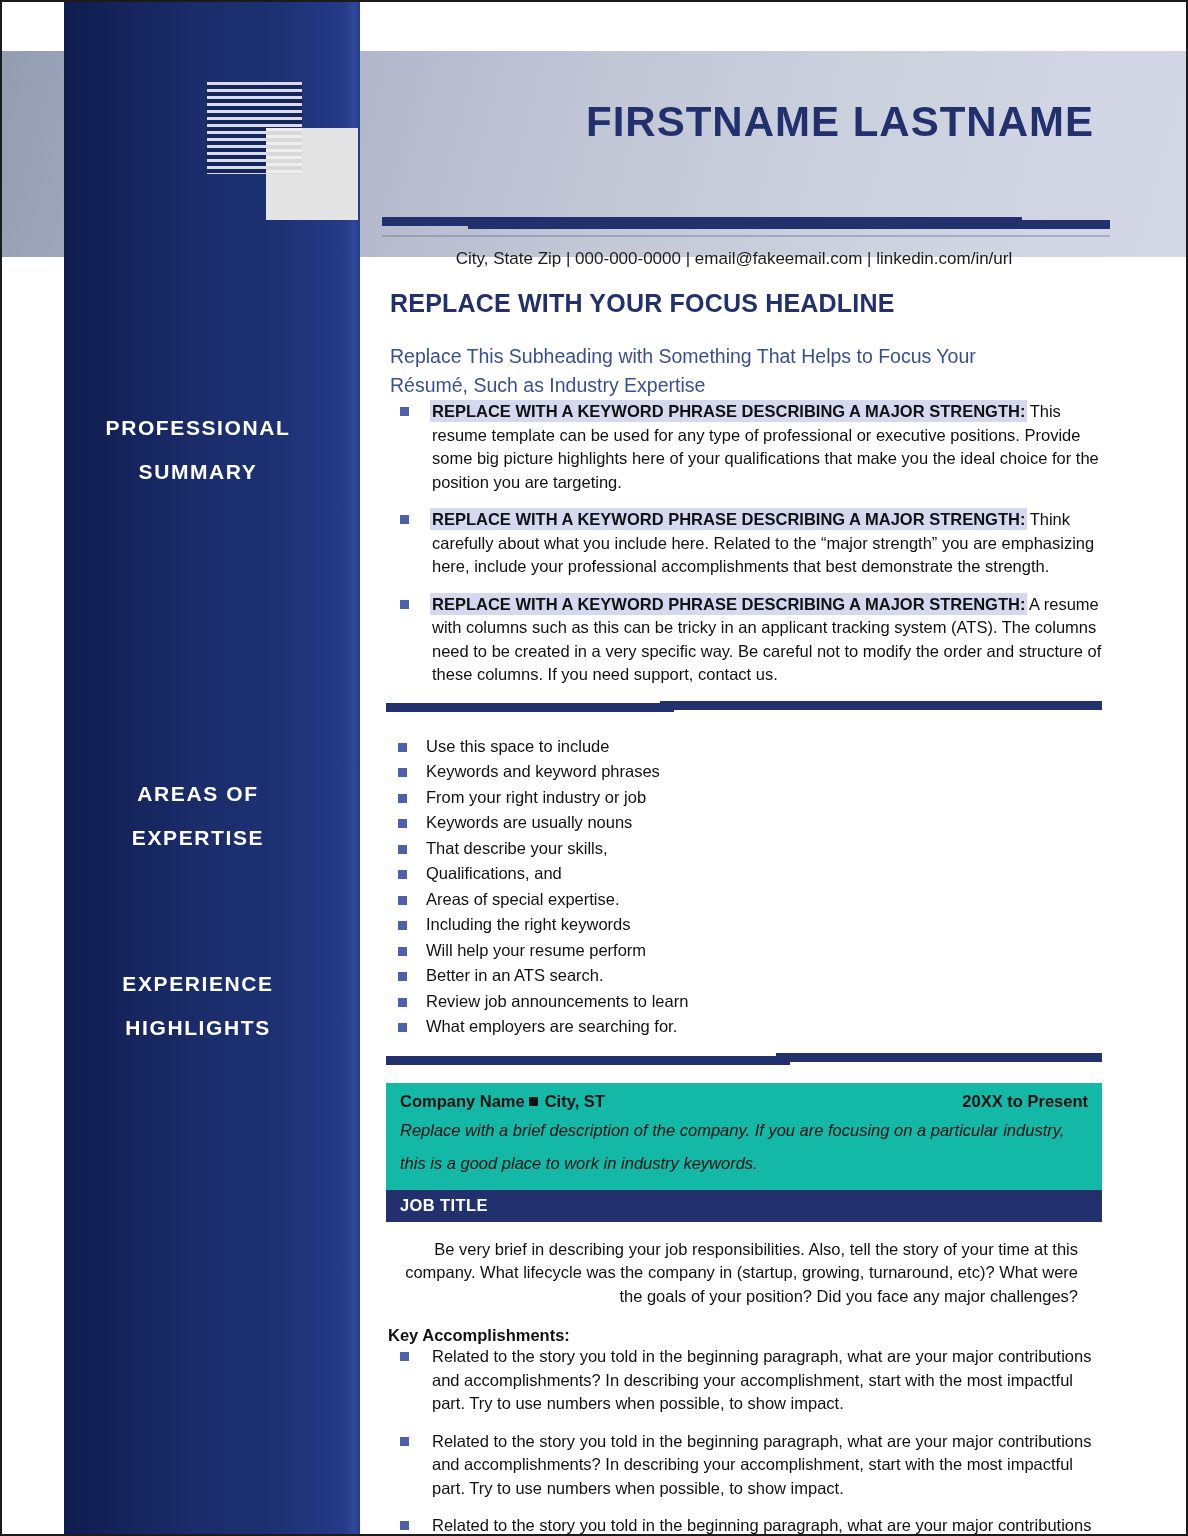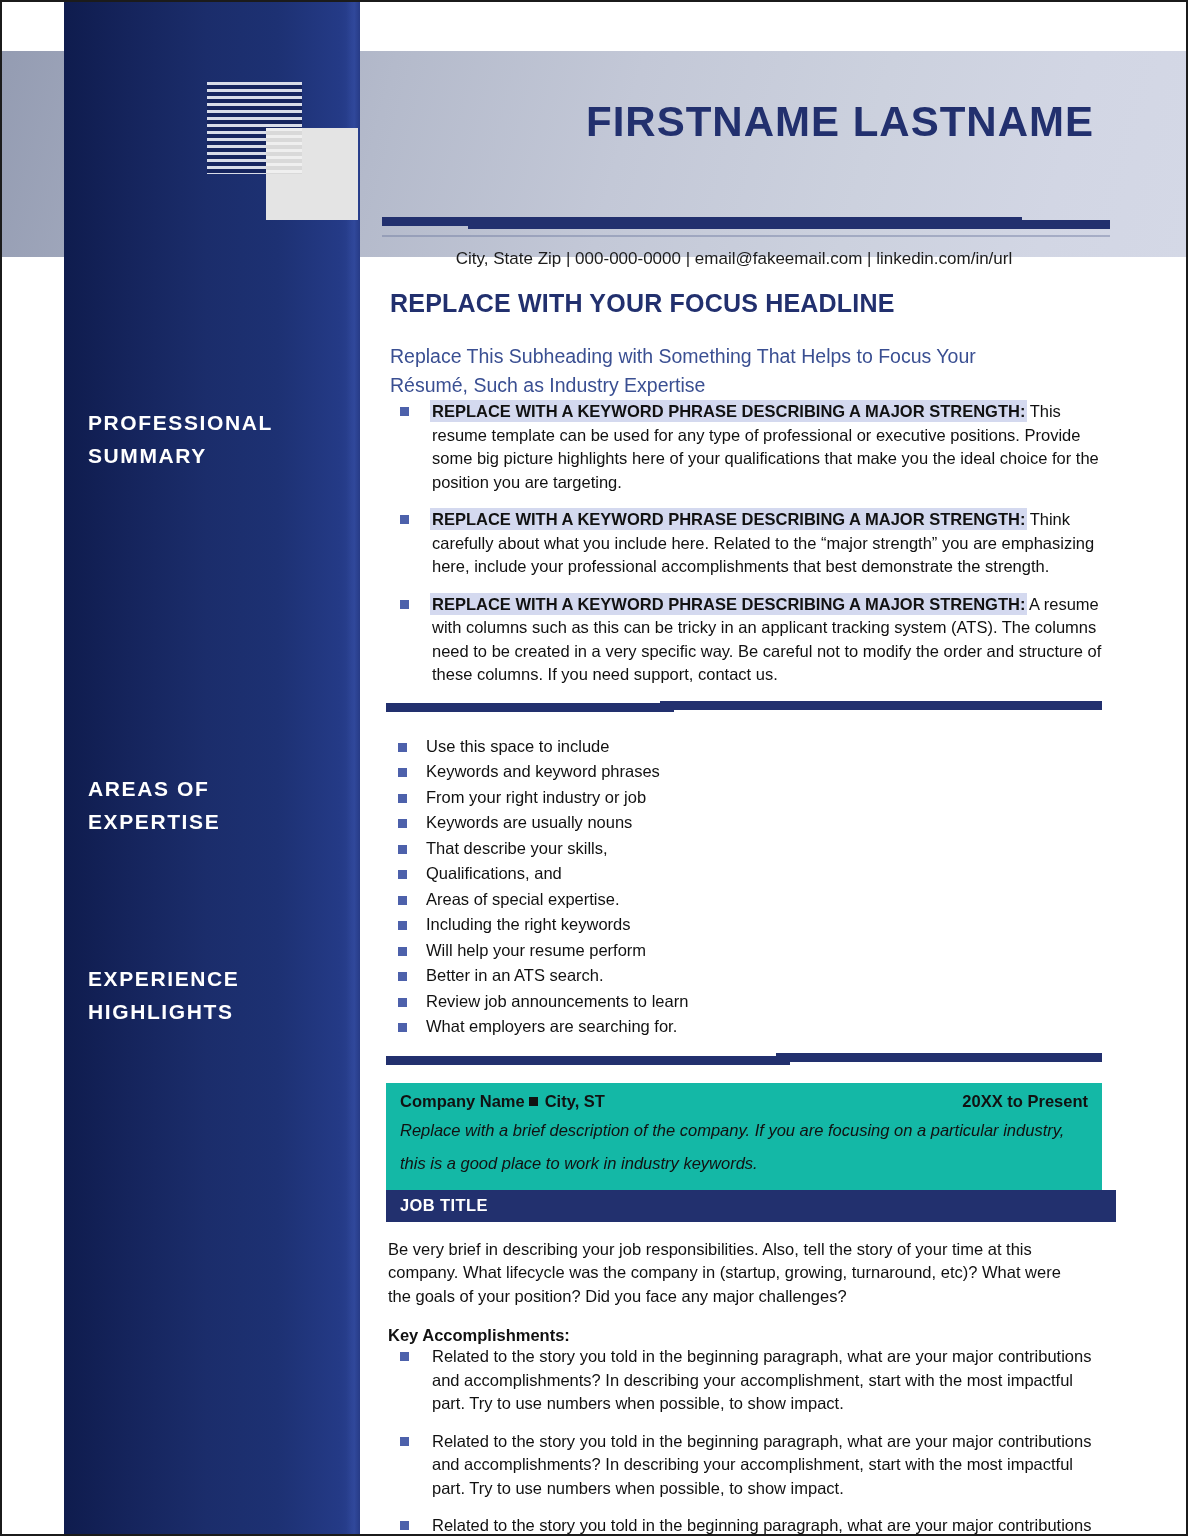--- a/index.html
+++ b/index.html
@@ -42,26 +42,26 @@
     top: 0;
     width: 14px;
     height: 100%;
     background: linear-gradient(90deg, rgba(44,67,148,0) 0%, rgba(50,74,158,0.75) 60%, rgba(38,58,132,0.9) 100%);
   }
 
   .side-label {
     position: absolute;
     right: 52px;
     width: 220px;
-    text-align: left;
+    text-align: center;
     color: #ffffff;
     font-weight: bold;
     font-size: 21px;
     letter-spacing: 1.6px;
-    line-height: 33px;
+    line-height: 44px;
     text-transform: uppercase;
   }
   #side-professional { top: 404px; }
   #side-areas        { top: 770px; }
   #side-experience   { top: 960px; }
 
   
   .logo {
     position: absolute;
     left: 143px;
@@ -314,31 +314,32 @@
     line-height: 33px;
     color: #111111;
     margin-top: 3px;
   }
   .job-title-bar {
     background: #22306e;
     color: #ffffff;
     font-weight: bold;
     font-size: 16.5px;
     letter-spacing: 0.4px;
-    padding: 6px 28px 7px 14px;
+    padding: 6px 14px 7px 14px;
     margin-left: 12px;
     width: 688px;
     box-sizing: content-box;
   }
   .job-para {
     font-size: 16.5px;
     line-height: 23.5px;
     color: #111111;
     margin: 16px 0 0 14px;
     width: 690px;
+    text-align: right;
   }
   .key-accomp {
     font-size: 16.5px;
     font-weight: bold;
     color: #111111;
     margin: 18px 0 0 14px;
   }
   .accomp-list { margin-top: 14px; }
   .accomp-list > li {
     margin-bottom: 16px;

